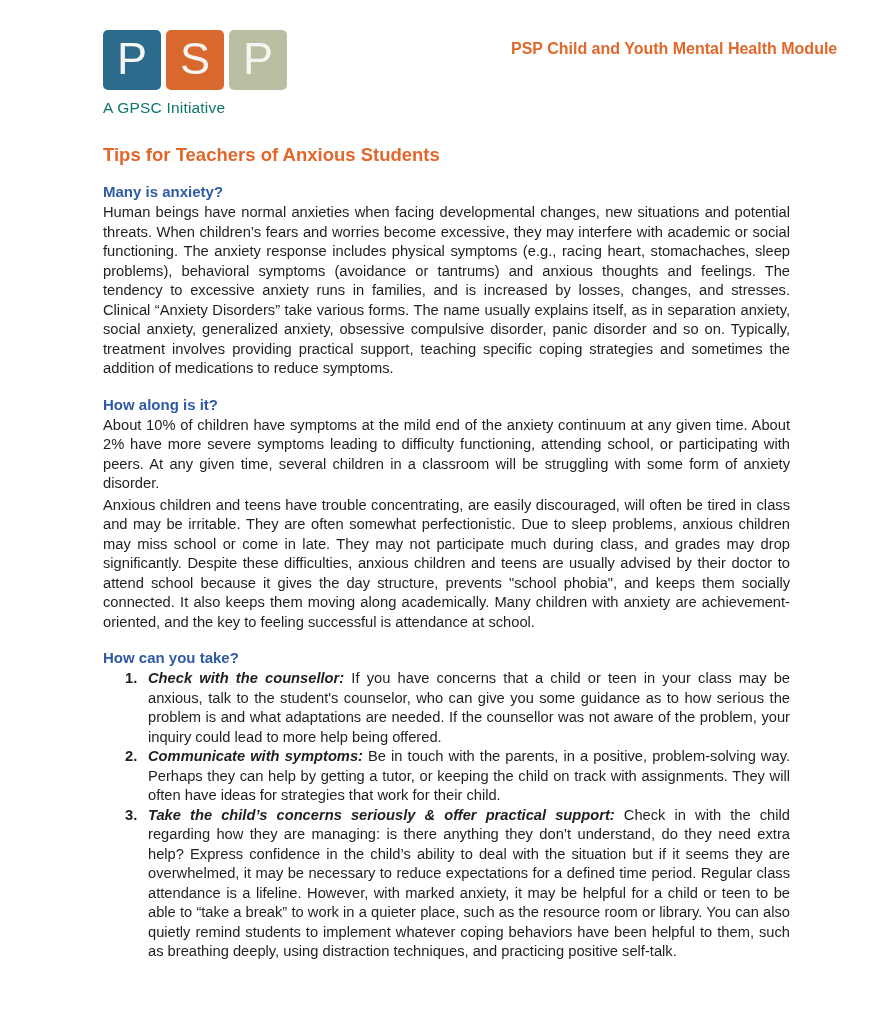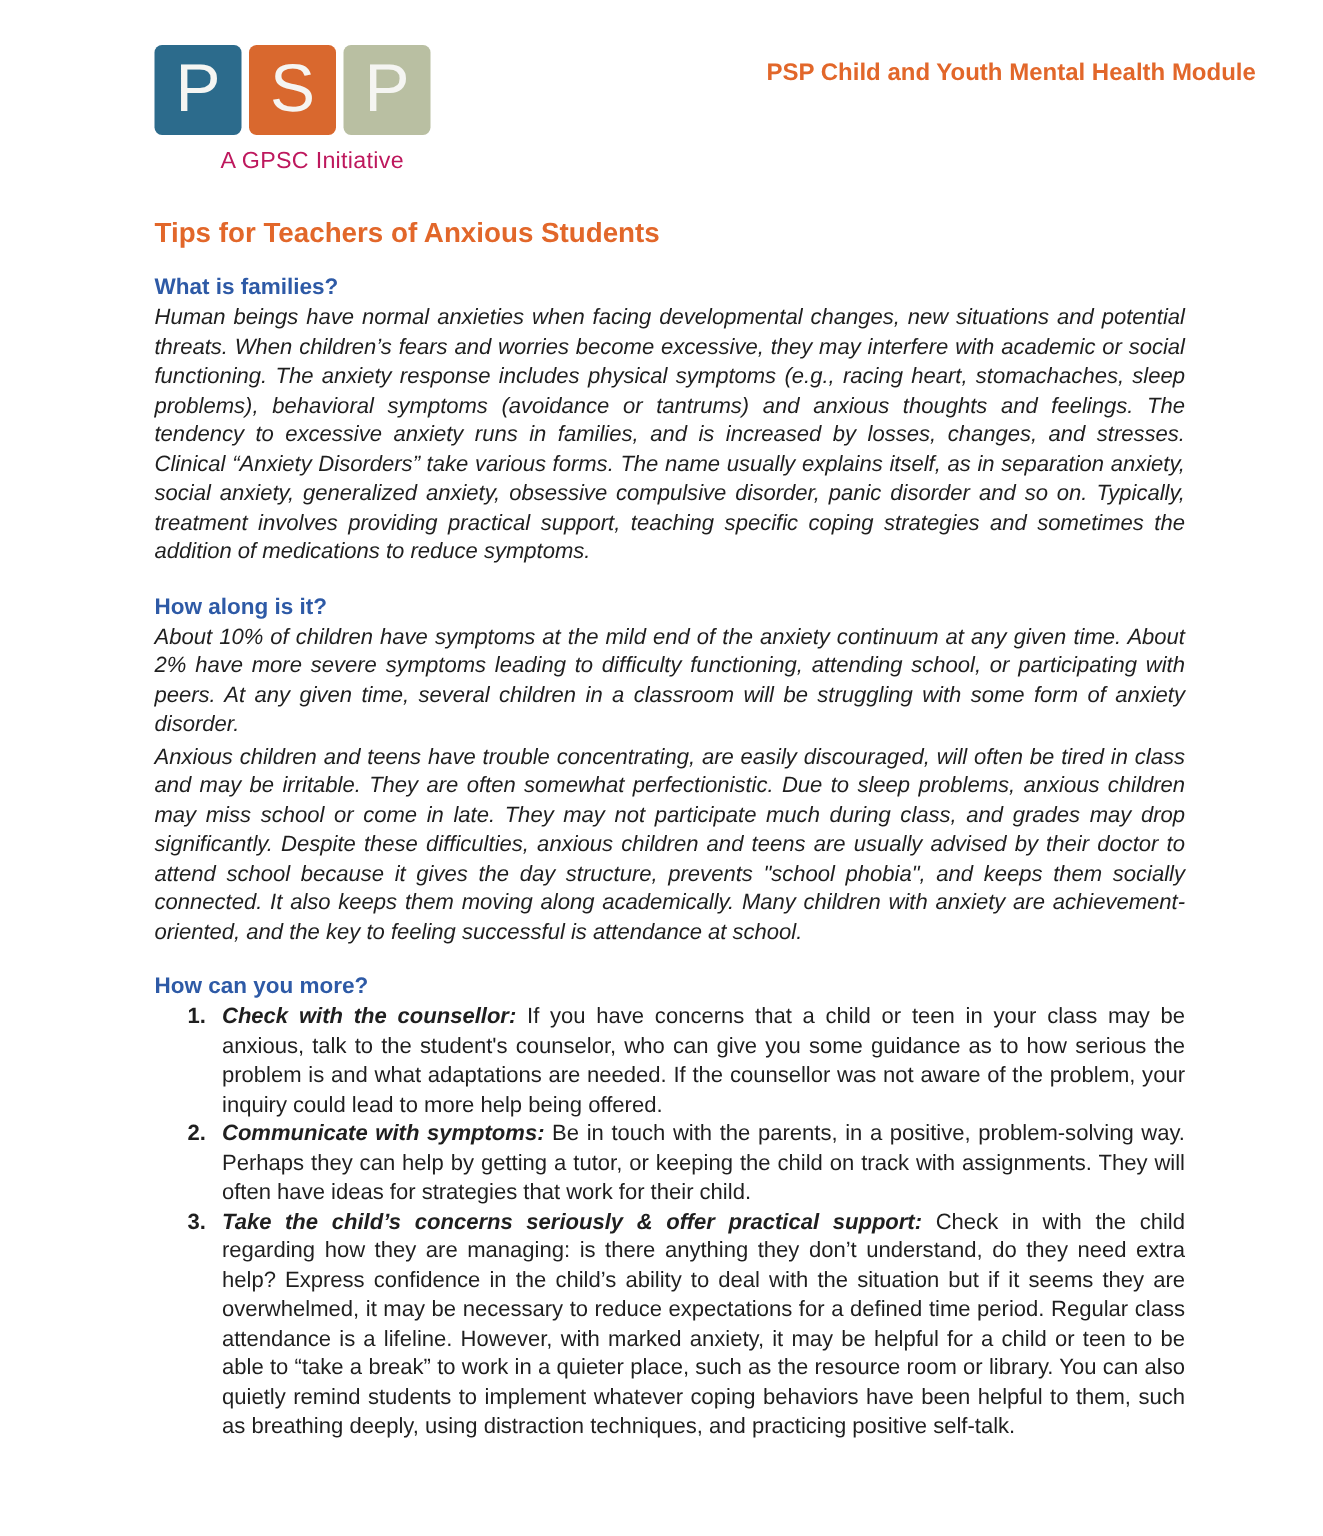--- a/index.html
+++ b/index.html
@@ -31,23 +31,22 @@
     font-weight: 400;
     line-height: 1;
     padding-bottom: 4px;
   }
   .sq-blue   { background: #2c6b8c; }
   .sq-orange { background: #d9682e; }
   .sq-sage   { background: #b9bfa2; }
   .tagline {
     margin-top: 9px;
     font-size: 15.5px;
-    color: #be185d;
+    color: #0f766e;
     letter-spacing: 0.2px;
-    margin-left: 44px;
   }
   .module-title {
     position: absolute;
     left: 408px;
     top: 40px;
     width: 420px;
     font-size: 16px;
     font-weight: bold;
     color: #e2672a;
     white-space: nowrap;
@@ -64,21 +63,20 @@
     font-size: 15px;
     font-weight: bold;
     color: #2e5aa6;
     line-height: 18px;
   }
   .para {
     margin-top: 2px;
     font-size: 14.7px;
     line-height: 19.5px;
     text-align: justify;
-    font-style: italic;
   }
   .numlist { margin-top: 2px; }
   .li {
     display: flex;
     padding-left: 22px;
     font-size: 14.7px;
     line-height: 19.5px;
   }
   .li-num { flex: 0 0 23px; font-weight: bold; }
   .li-body { flex: 1; text-align: justify; }
@@ -101,29 +99,29 @@
         <div class="sq sq-sage">
           <span>P</span>
         </div>
       </div>
       <div class="tagline">A GPSC Initiative</div>
     </div>
     <div class="module-title">PSP Child and Youth Mental Health Module</div>
 
     <h1 class="doc-title">Tips for Teachers of Anxious Students</h1>
 
-    <h2 class="sec-heading">What is families?</h2>
+    <h2 class="sec-heading">Many is anxiety?</h2>
     <p class="para">Human beings have normal anxieties when facing developmental changes, new situations and potential threats.  When children’s fears and worries become excessive, they may interfere with academic or social functioning. The anxiety response includes physical symptoms (e.g., racing heart, stomachaches, sleep problems), behavioral symptoms (avoidance or tantrums) and anxious thoughts and feelings.  The tendency to excessive anxiety runs in families, and is increased by losses, changes, and stresses.  Clinical “Anxiety Disorders” take various forms. The name usually explains itself, as in separation anxiety, social anxiety, generalized anxiety, obsessive compulsive disorder, panic disorder and so on.  Typically, treatment involves providing practical support, teaching specific coping strategies and sometimes the addition of medications to reduce symptoms.</p>
 
     <h2 class="sec-heading">How along is it?</h2>
     <p class="para">About 10% of children have symptoms at the mild end of the anxiety continuum at any given time. About 2% have more severe symptoms leading to difficulty functioning, attending school, or participating with peers. At any given time, several children in a classroom will be struggling with some form of anxiety disorder.</p>
 
     <p class="para">Anxious children and teens have trouble concentrating, are easily discouraged, will often be tired in class and may be irritable. They are often somewhat perfectionistic.  Due to sleep problems, anxious children may miss school or come in late. They may not participate much during class, and grades may drop significantly.  Despite these difficulties, anxious children and teens are usually advised by their doctor to attend school because it gives the day structure, prevents "school phobia", and keeps them socially connected.  It also keeps them moving along academically.  Many children with anxiety are achievement-oriented, and the key to feeling successful is attendance at school.</p>
 
-    <h2 class="sec-heading">How can you more?</h2>
+    <h2 class="sec-heading">How can you take?</h2>
     <div class="numlist">
 
       <div class="li">
         <span class="li-num">1.</span>
         <span class="li-body">
           <span class="lead">Check with the counsellor:</span>
           <span>If you have concerns that a child or teen in your class may be anxious, talk to the student's counselor, who can give you some guidance as to how serious the problem is and what adaptations are needed. If the counsellor was not aware of the problem, your inquiry could lead to more help being offered.</span>
         </span>
       </div>
 

